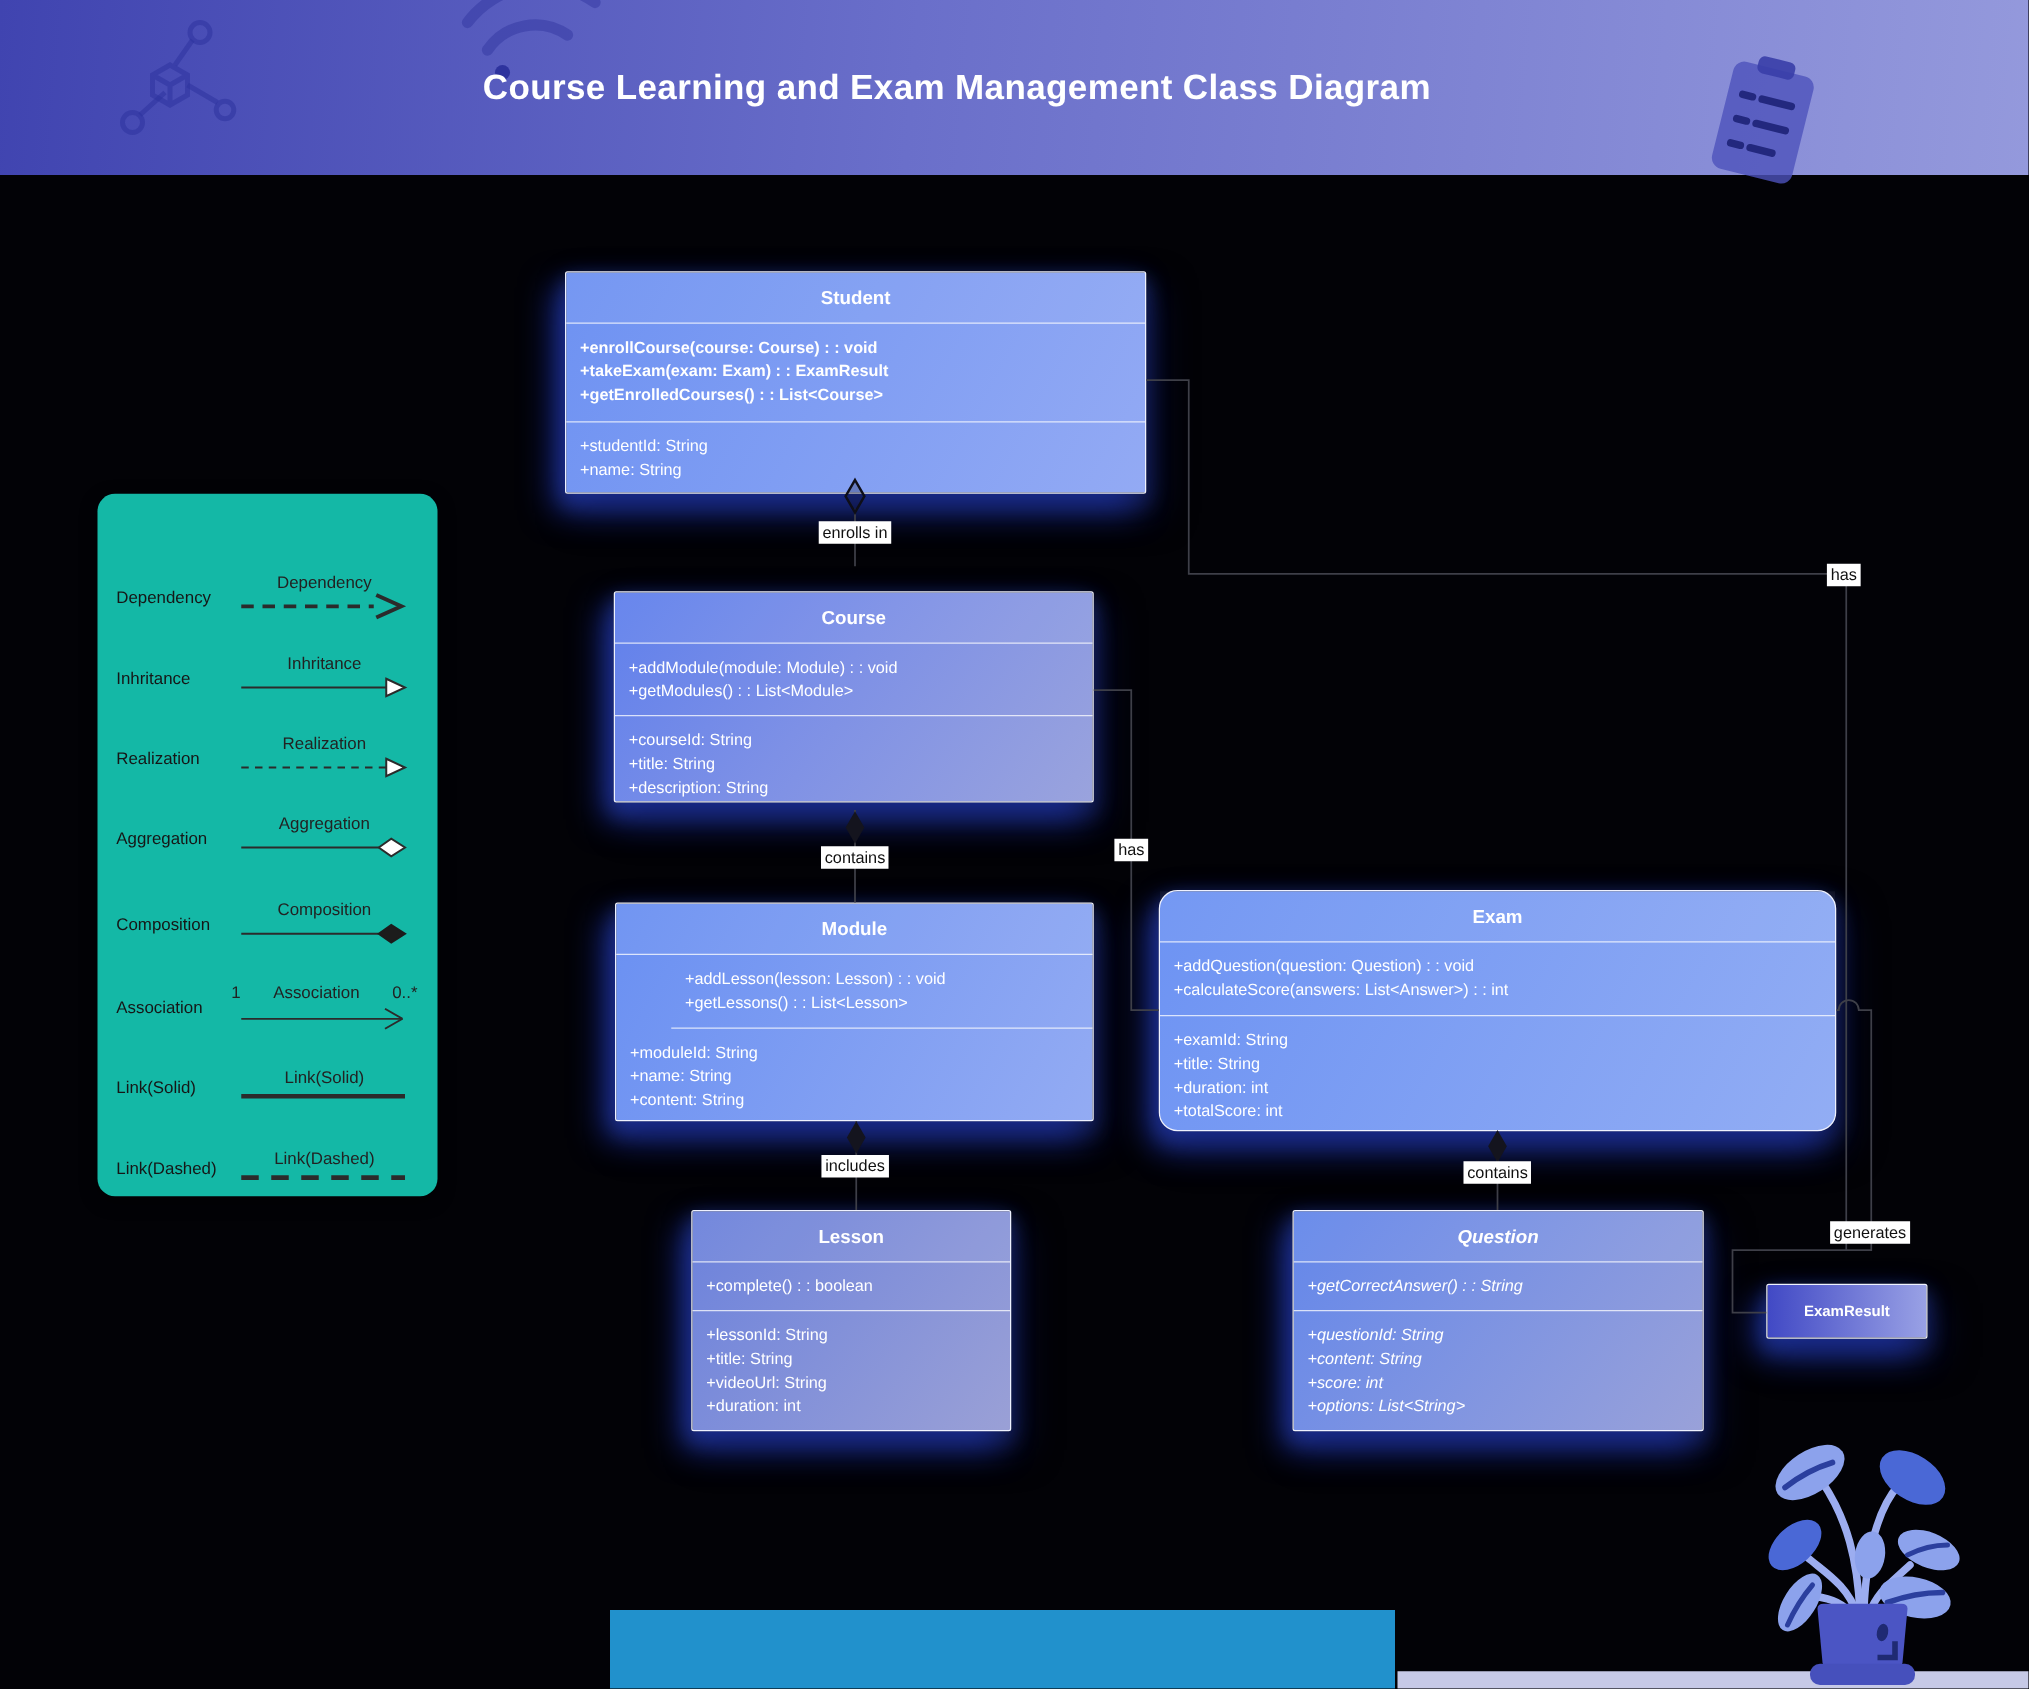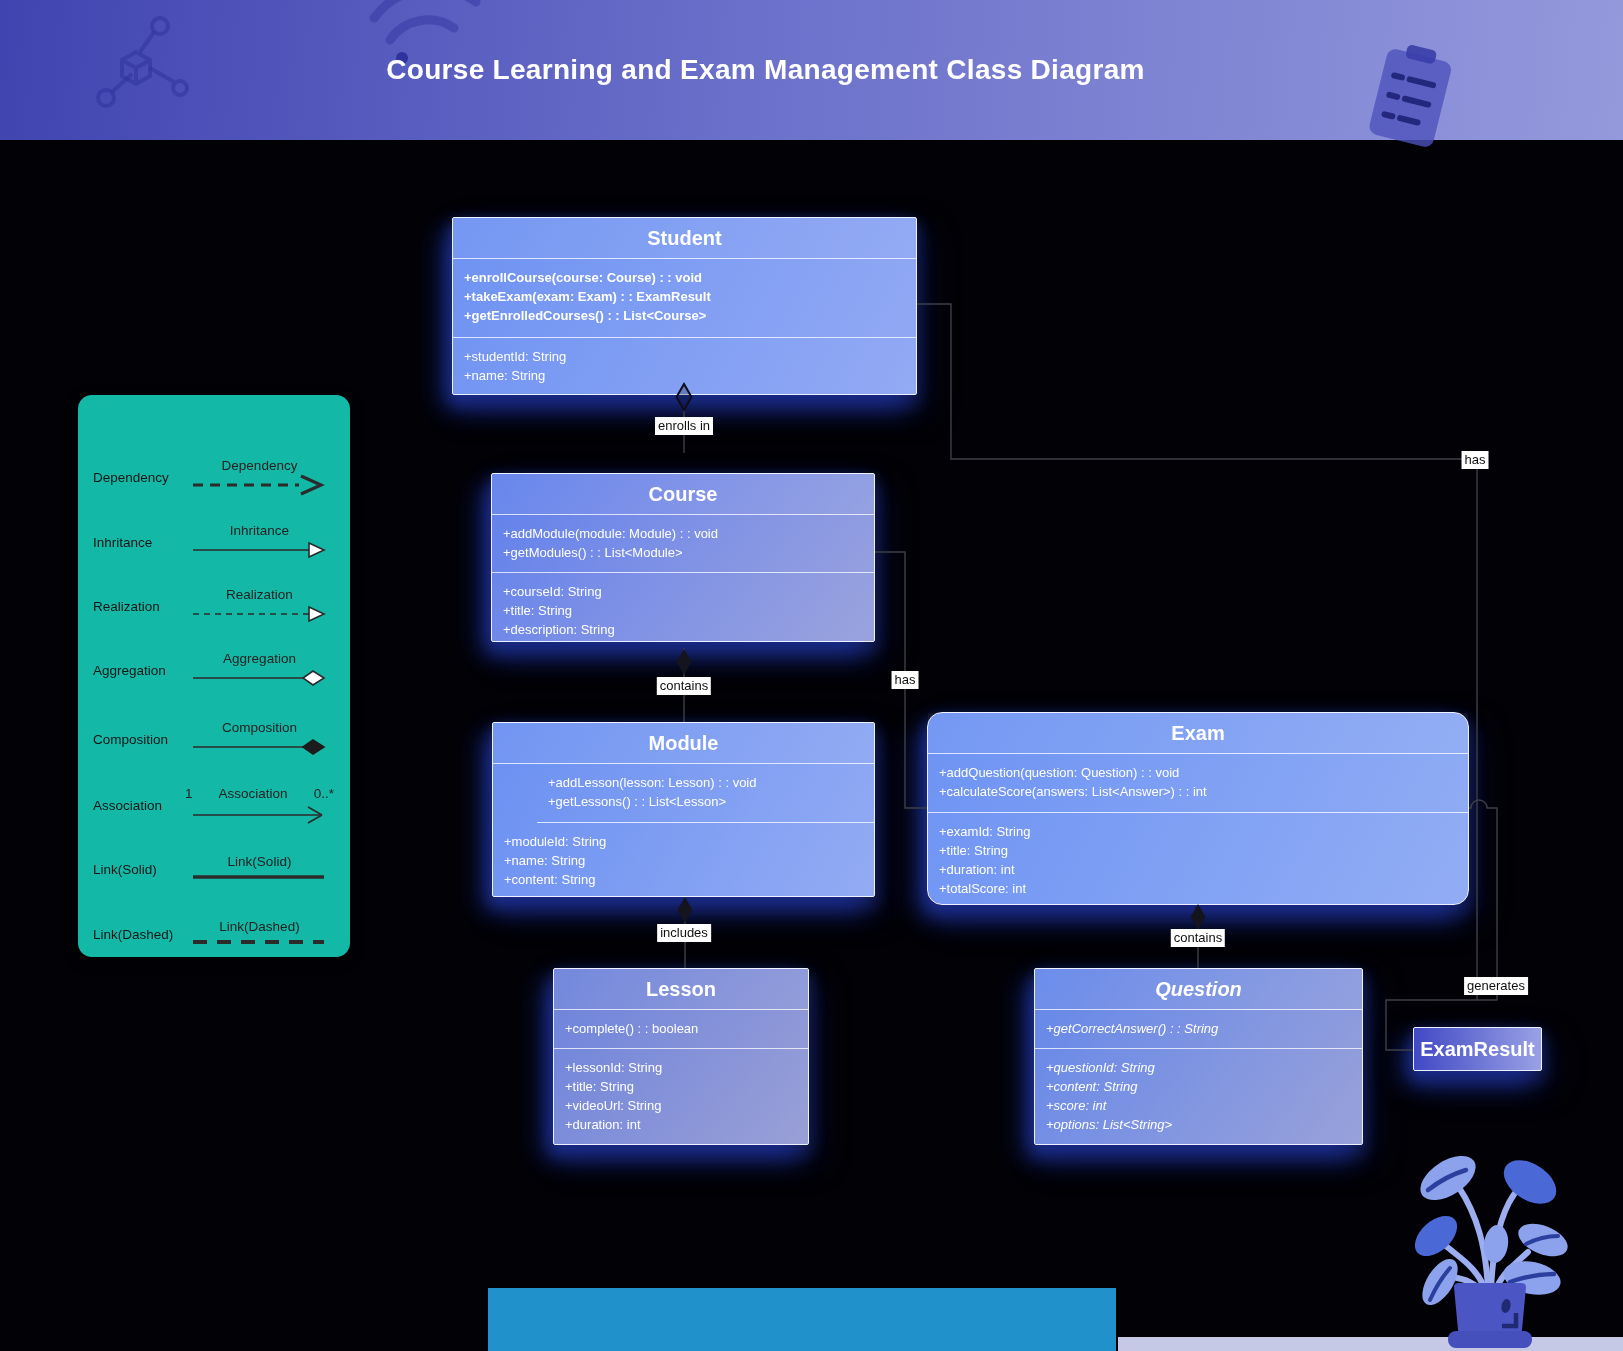--- a/index.html
+++ b/index.html
@@ -12,39 +12,39 @@
   .header h1{margin:0;position:absolute;left:0;top:0;width:100%;height:140px;
              display:flex;align-items:center;justify-content:center;padding-right:92px;box-sizing:border-box;
              color:#fff;font-size:28px;font-weight:700;letter-spacing:.3px;}
   .deco{position:absolute;}
 
   
   .cbox{position:absolute;display:flex;flex-direction:column;box-sizing:border-box;
         border:1px solid #eef1ff;border-radius:2px;color:#fff;
         box-shadow:-9px 13px 26px rgba(28,48,158,.85), 9px 15px 30px rgba(8,12,45,.9), 0 7px 16px rgba(62,98,235,.55);}
   .cbox-title{height:40px;flex:0 0 40px;display:flex;align-items:center;justify-content:center;
-              font-size:20px;font-weight:700;border-bottom:1px solid rgba(255,255,255,.75);
+              font-size:15px;font-weight:700;border-bottom:1px solid rgba(255,255,255,.75);
               background:rgba(255,255,255,.05);}
   .sec{box-sizing:border-box;padding:9px 11px 0;font-size:13px;line-height:19px;overflow:hidden;}
   .methods{border-bottom:1px solid rgba(255,255,255,.75);}
   .attrs{flex:1;}
   .student   {left:452px;top:217px;width:465px;height:178px;background:linear-gradient(118deg,#6e92f2,#93aaf4);}
   .student .methods{flex:0 0 79px;font-weight:bold;}
   .course    {left:491px;top:473px;width:384px;height:169px;background:linear-gradient(128deg,#6080ec 0%,#7d90e6 45%,#9aa3dd 100%);}
   .course .methods{flex:0 0 58px;}
   .module    {left:492px;top:722px;width:383px;height:175px;background:linear-gradient(118deg,#6a90f2,#93abf3);}
   .module .methods{flex:0 0 59px;margin-left:44px;}
   .lesson    {left:553px;top:968px;width:256px;height:177px;background:linear-gradient(128deg,#6c82dc,#9aa0d6);}
   .lesson .methods{flex:0 0 39px;}
   .exam      {left:927px;top:712px;width:542px;height:193px;background:linear-gradient(118deg,#6d93f3,#92adf4);border-radius:15px;}
   .exam .methods{flex:0 0 59px;}
   .question  {left:1034px;top:968px;width:329px;height:177px;background:linear-gradient(128deg,#6487ea,#99a1d9);font-style:italic;}
   .question .methods{flex:0 0 39px;}
   .examresult{left:1413px;top:1027px;width:129px;height:44px;align-items:center;justify-content:center;
-              font-size:20px;font-weight:700;background:linear-gradient(90deg,#4149c5,#99a1e5);}
+              font-size:12px;font-weight:700;background:linear-gradient(90deg,#4149c5,#99a1e5);}
 
   
   .wires{position:absolute;left:0;top:0;pointer-events:none;}
 
   
   .chip{position:absolute;transform:translate(-50%,-50%);background:#fff;color:#101010;
         font-size:13px;line-height:18px;padding:0 3px;white-space:nowrap;}
 
   
   .legend{position:absolute;left:78px;top:395px;width:272px;height:562px;background:#14b8a6;

